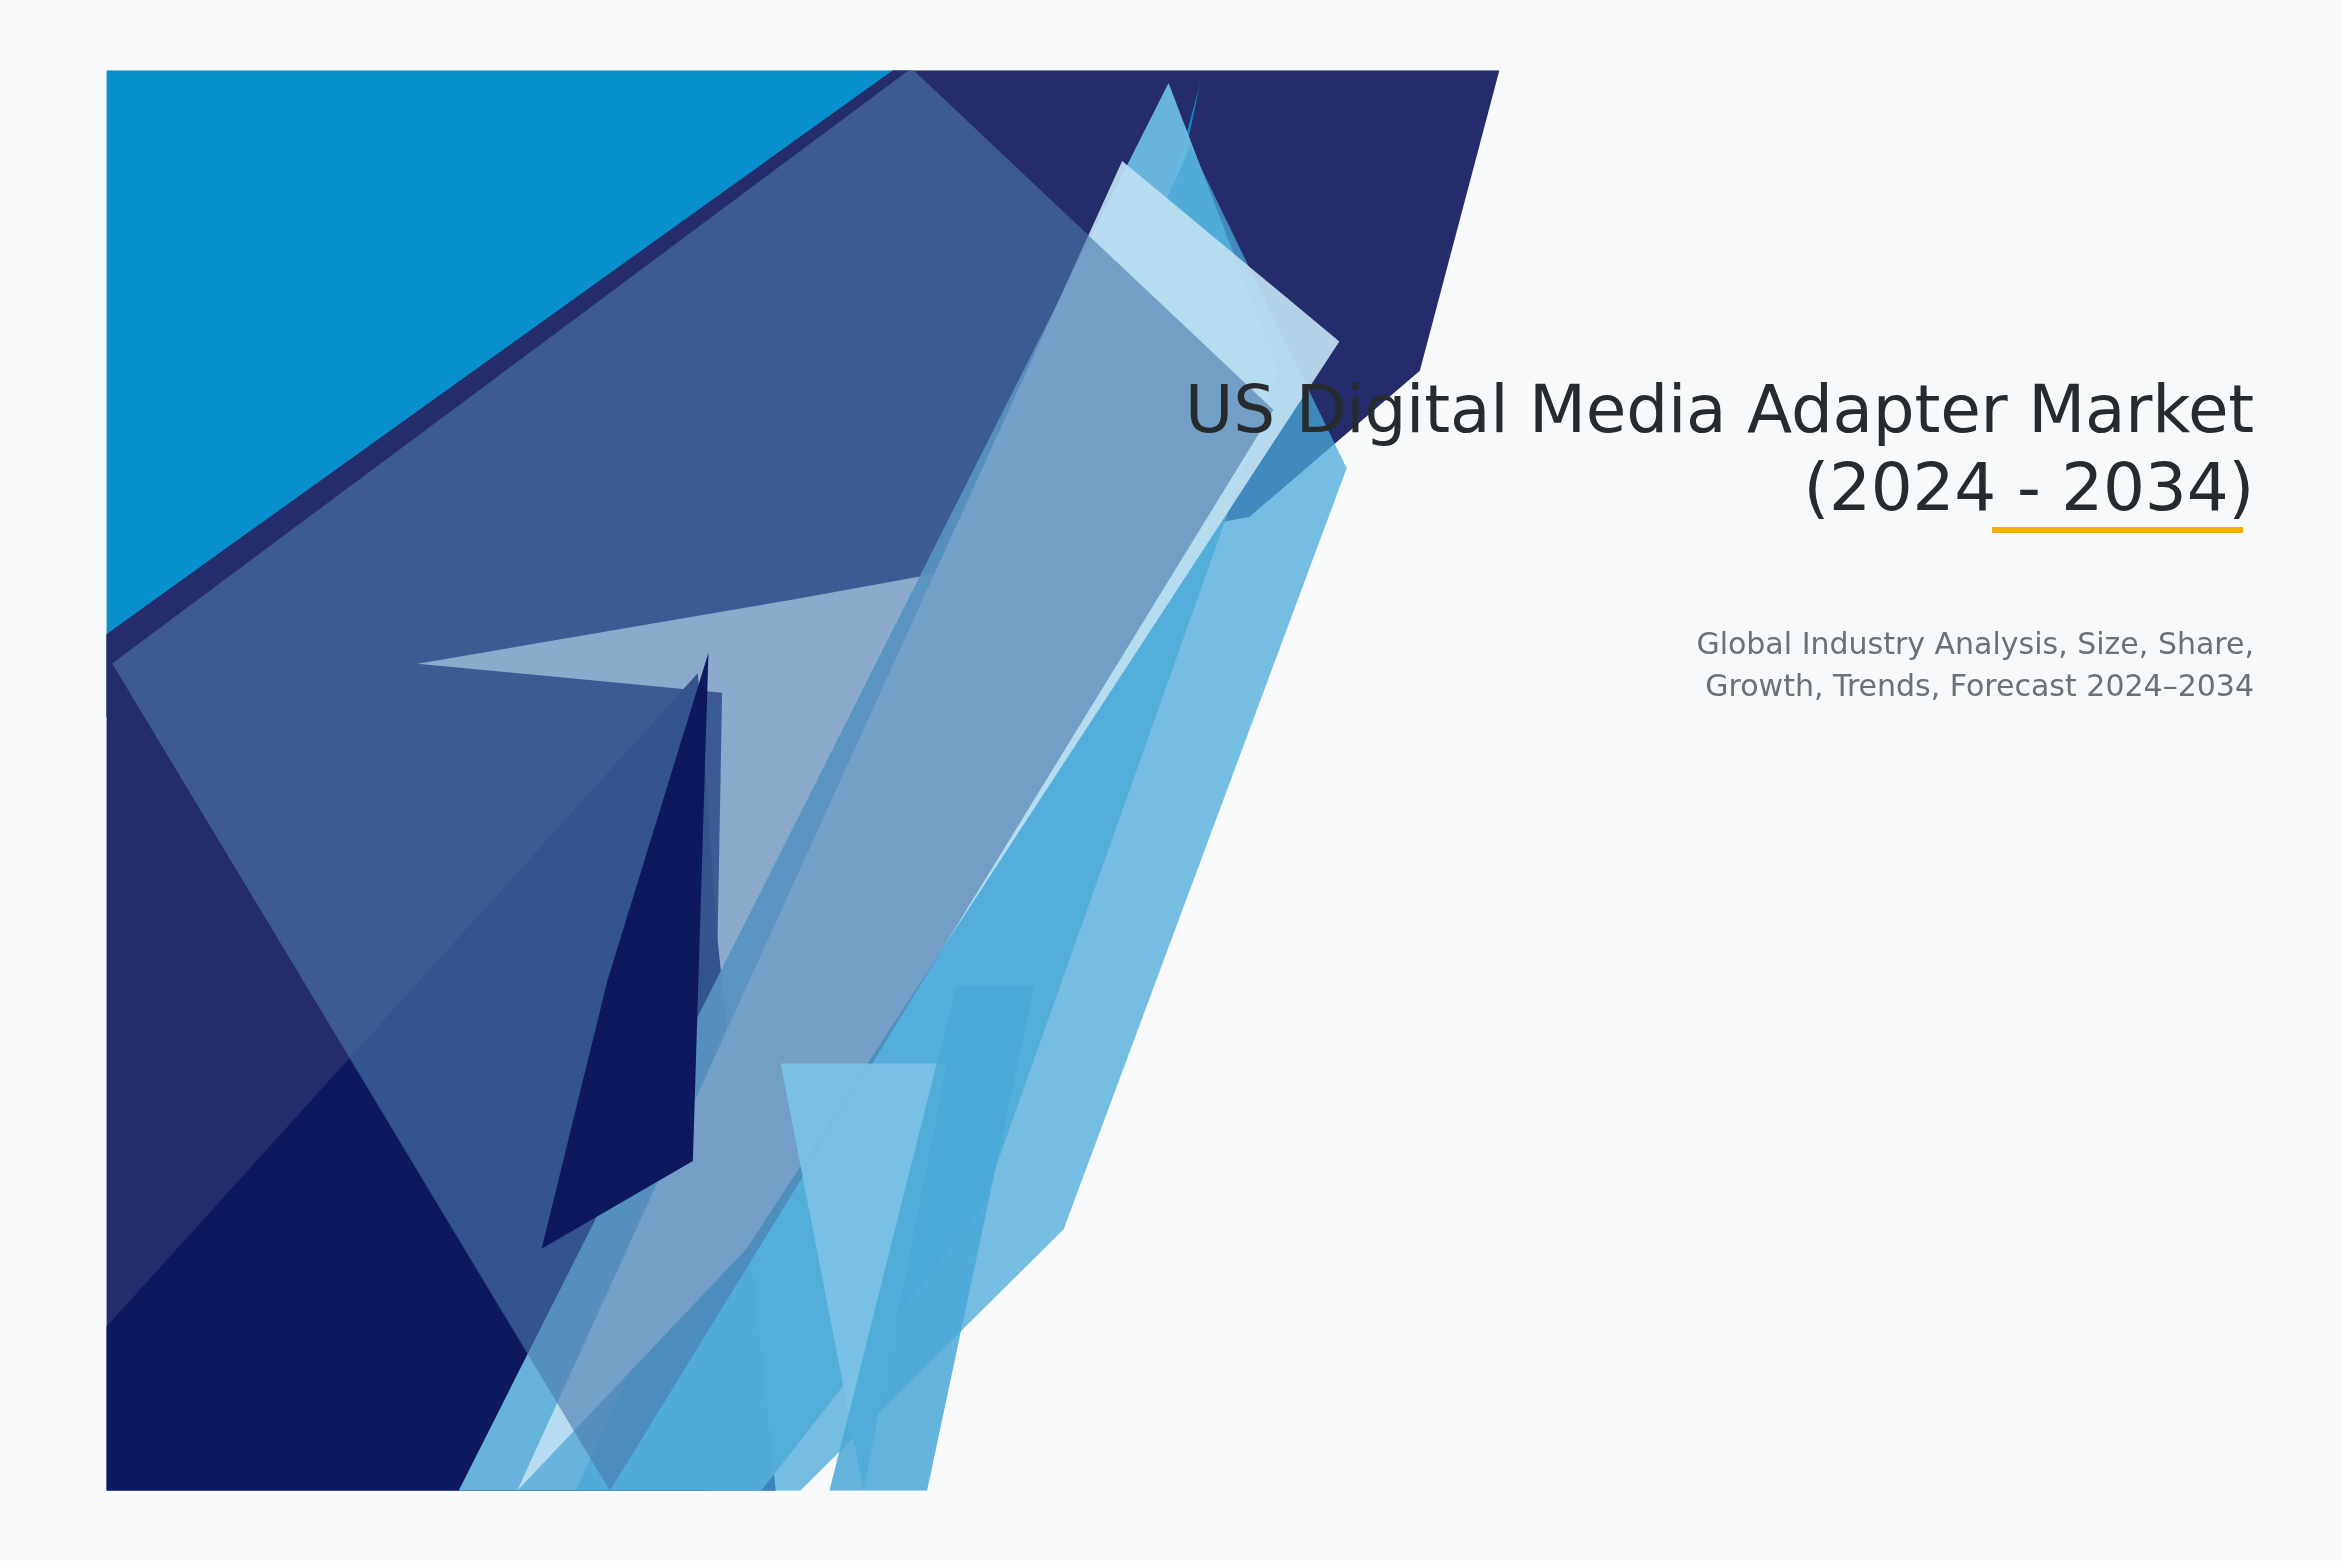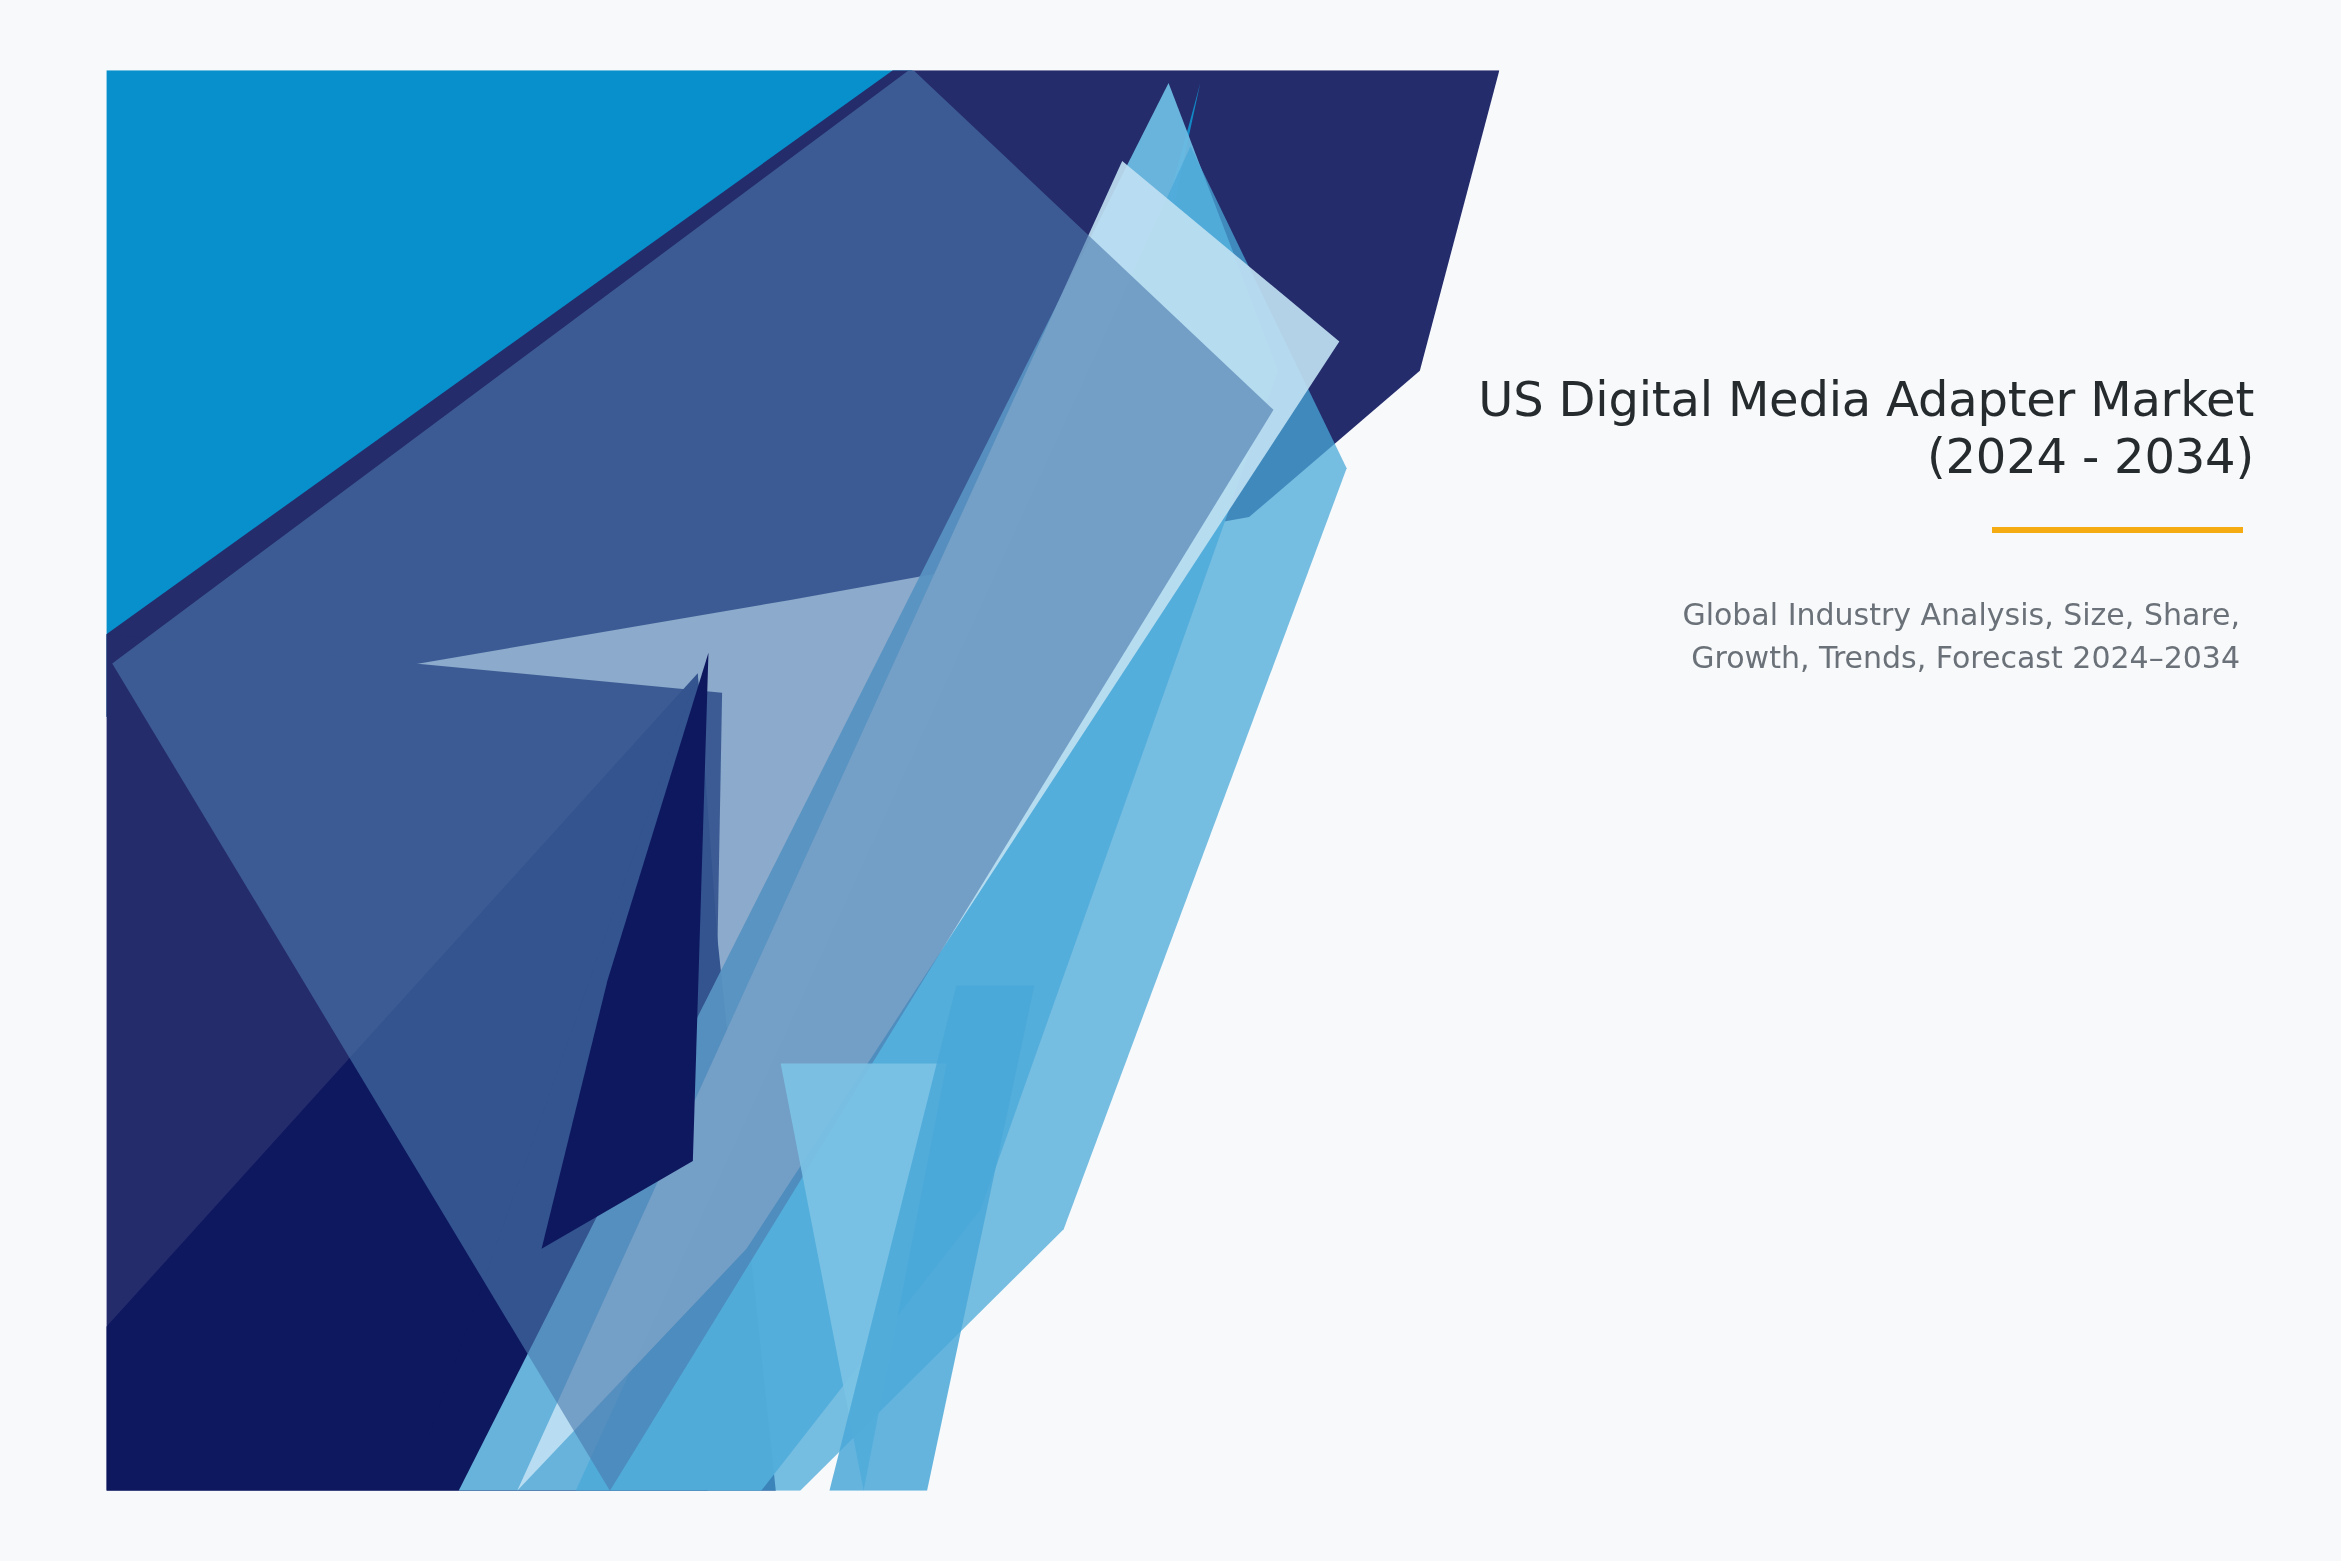--- a/index.html
+++ b/index.html
@@ -31,40 +31,40 @@
     position: absolute;
     left: 976px;
     top: 371px;
     width: 1278px;
     text-align: right;
   }
   #title {
     margin: 0;
     font-family: "DejaVu Sans", sans-serif;
     font-weight: 400;
-    font-size: 48px;
+    font-size: 66px;
     line-height: 1.18;
     letter-spacing: -0.2px;
     color: #262b2e;
     text-align: right;
     white-space: pre-line;
     position: relative;
     z-index: 3;
   }
   #title-underline {
     position: absolute;
     left: 1992px;
     top: 527px;
     width: 251px;
     height: 6.3px;
     background: #f5ac12;
     z-index: 2;
   }
   #subtitle {
-    margin: 14px;
+    margin: 0;
     padding-top: 96px;
     font-family: "DejaVu Sans", sans-serif;
     font-weight: 400;
     font-size: 30px;
     line-height: 1.42;
     color: #6b7178;
     text-align: right;
     white-space: pre-line;
   }
 </style>

